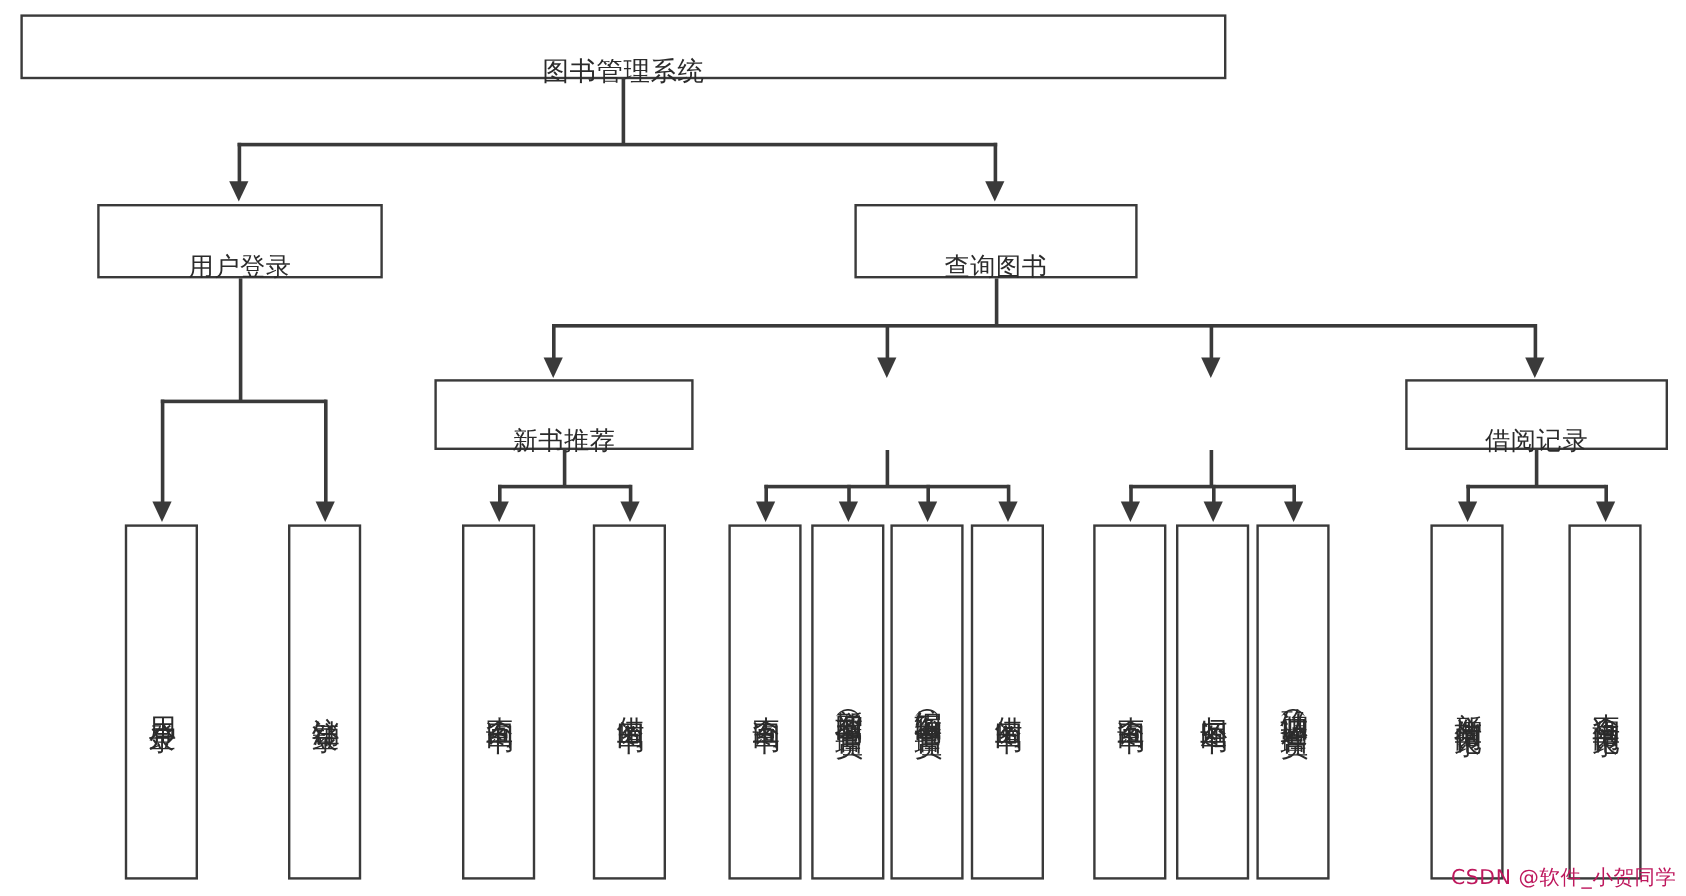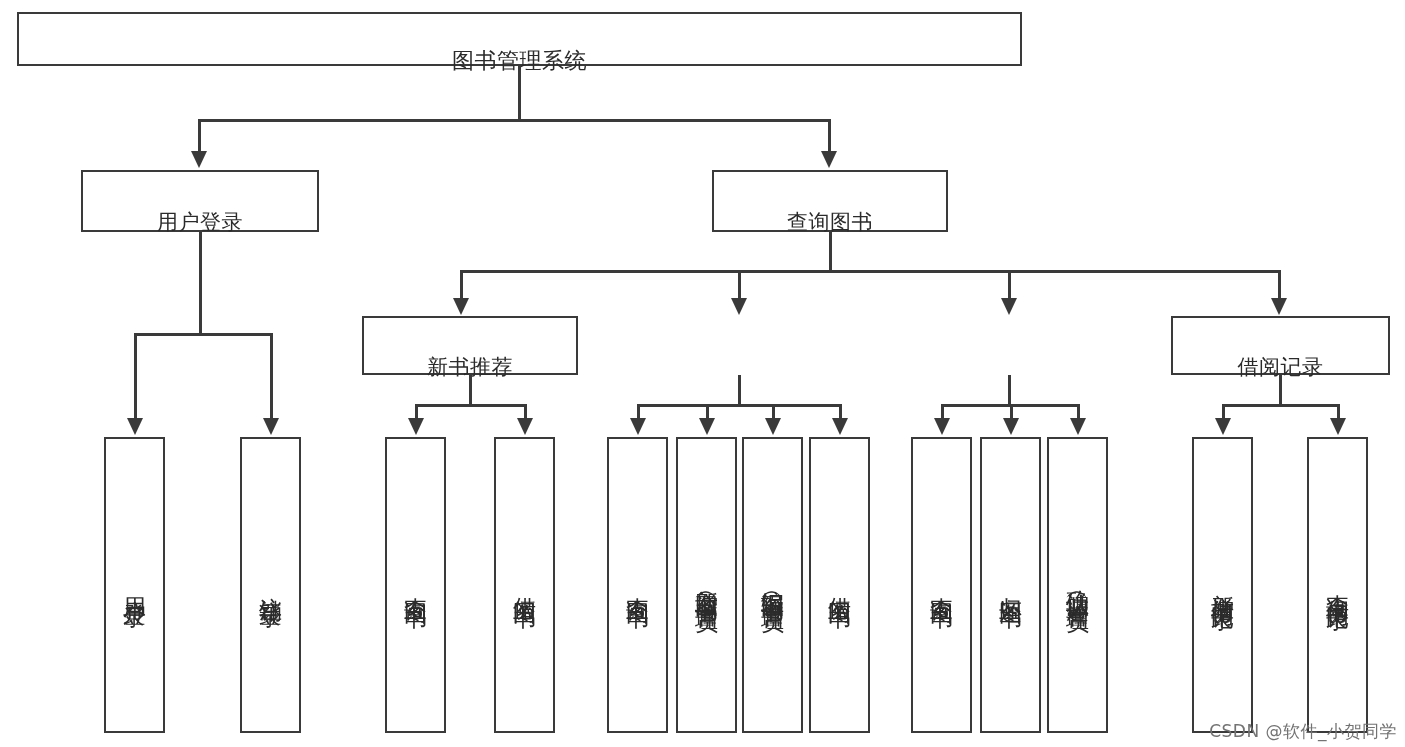--- a/index.html
+++ b/index.html
@@ -86,21 +86,21 @@
     border-left: 8px solid transparent;
     border-right: 8px solid transparent;
     border-top: 17px solid #3a3a3a;
   }
   
   #watermark {
     position: absolute;
     right: 8px;
     bottom: 4px;
     font-size: 17px;
-    color: #737373;
+    color: #be185d;
     letter-spacing: 0.5px;
     font-family: "DejaVu Sans", "Liberation Sans", sans-serif;
     white-space: nowrap;
   }
 </style>
 </head>
 <body>
 
 <div id="canvas">
 

